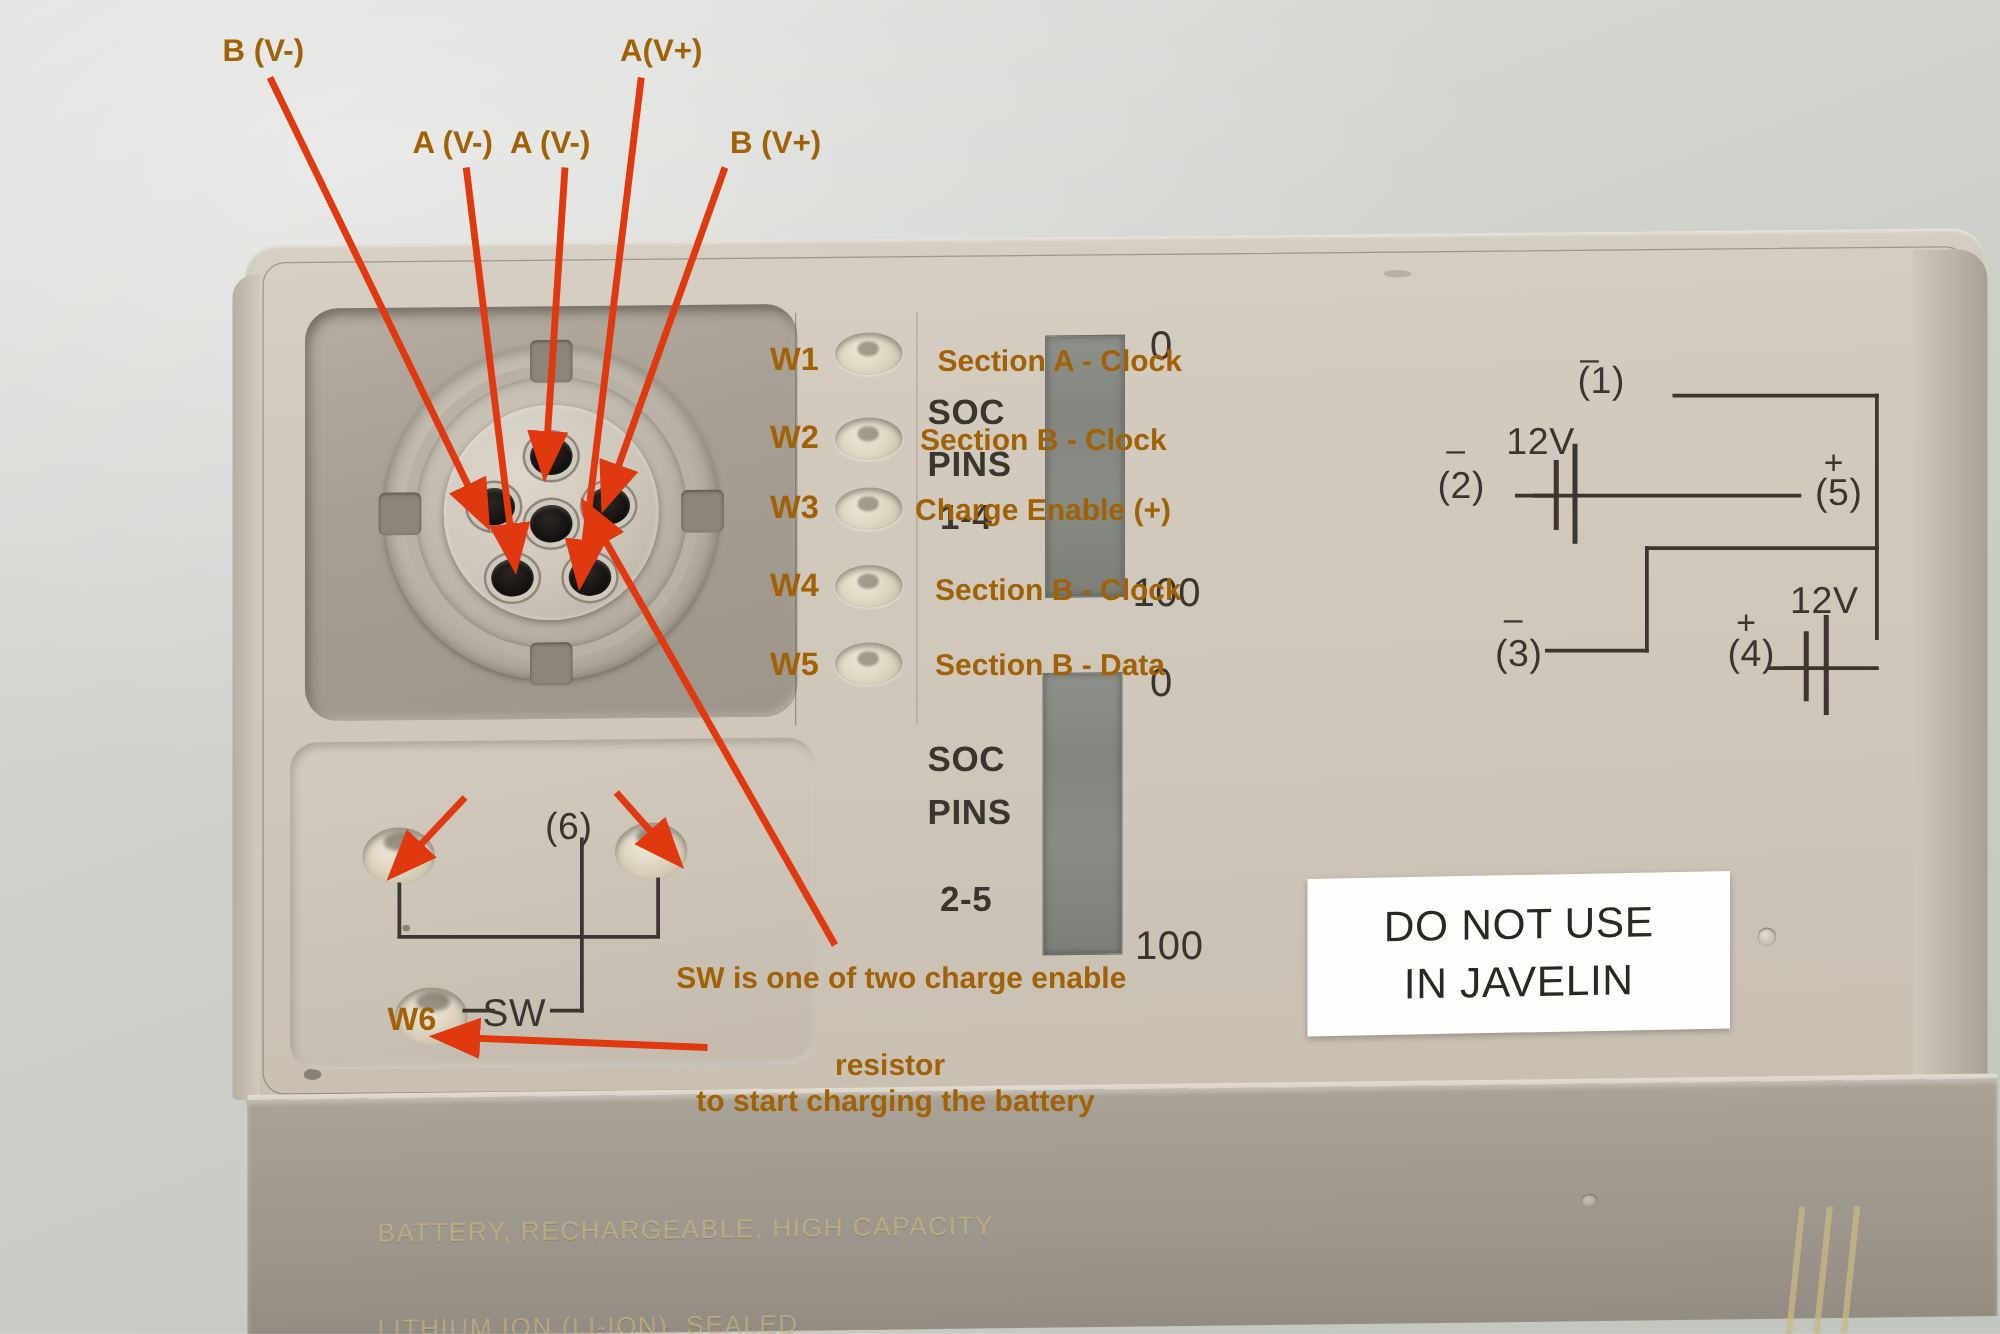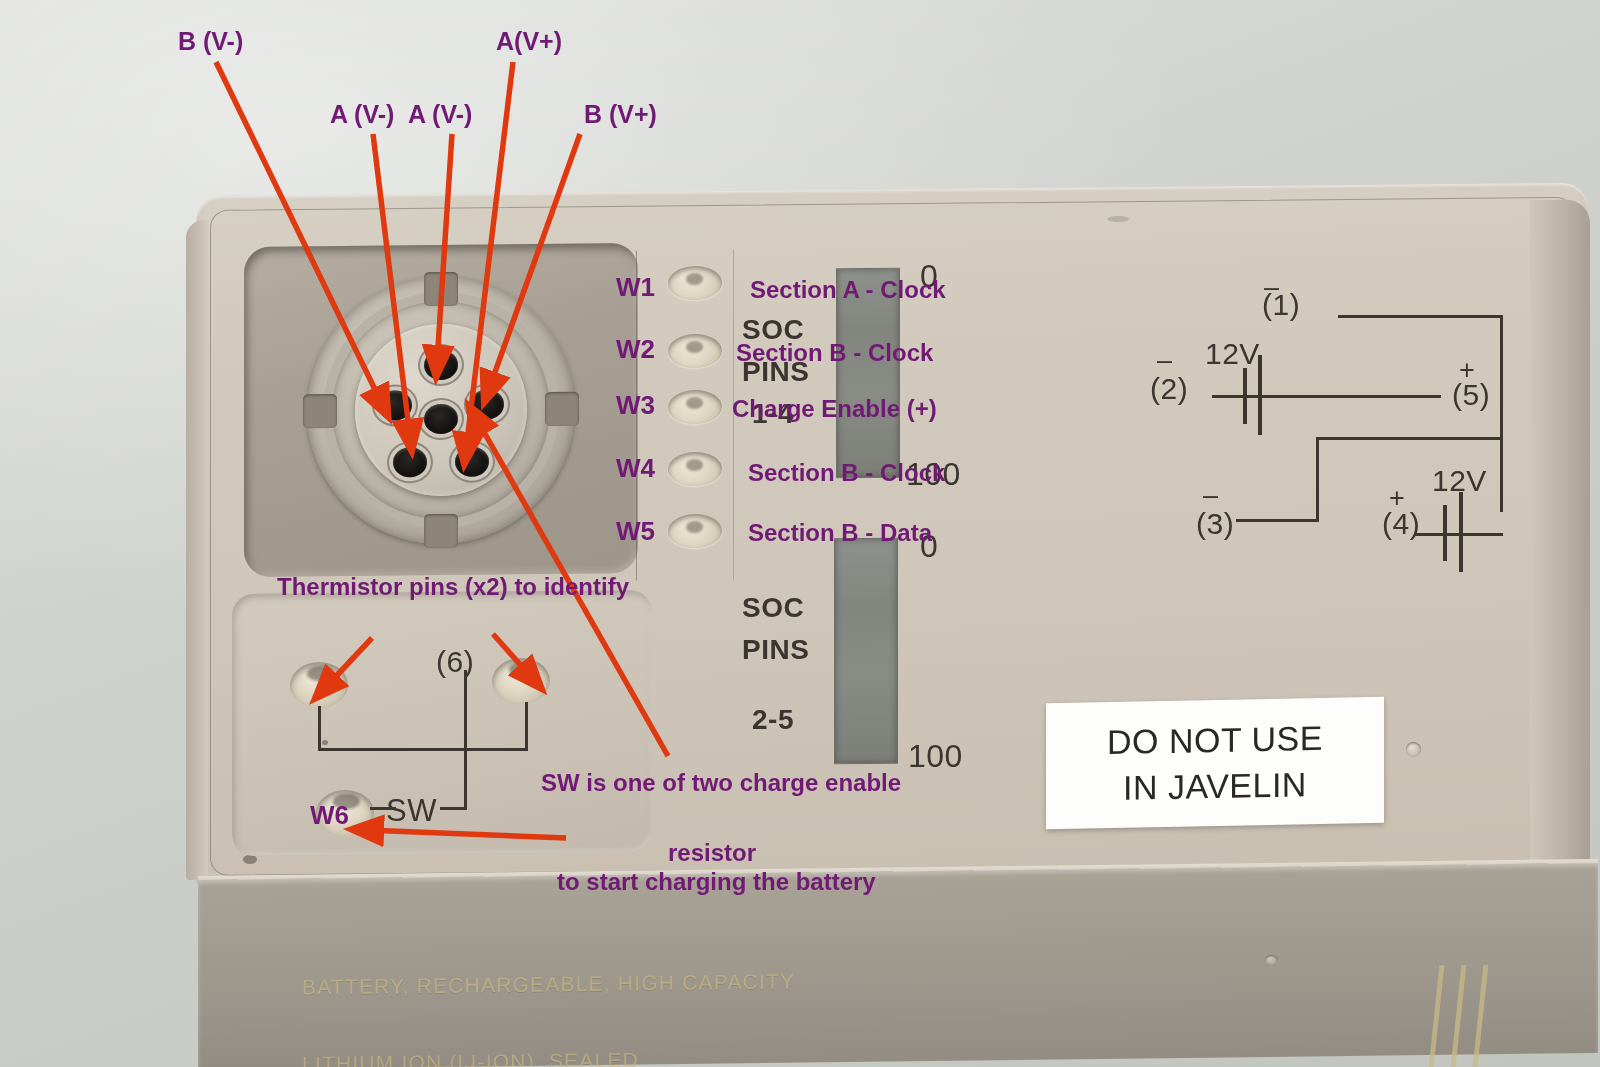--- a/index.html
+++ b/index.html
@@ -186,21 +186,21 @@
   }
   .screw2{
     position:absolute;left:1265px;top:955px;width:13px;height:10px;border-radius:50%;
     background:radial-gradient(circle at 40% 35%,#cdc6ba,#9d9589);
     box-shadow:inset 0 1px 2px rgba(60,55,46,.6);
   }
   .dark-speck{position:absolute;background:rgba(70,64,55,.5);border-radius:50%;}
 
   
   .anno{
-    position:absolute;color:#701a75;font-weight:bold;
+    position:absolute;color:#a16207;font-weight:bold;
     font-family:"Liberation Sans", sans-serif;
     white-space:pre;text-align:center;
   }
   .anno-lbl{font-size:25px;}
   .anno-w{font-size:26px;}
   .anno-fn{font-size:24px;}
   .anno-note{font-size:24px;line-height:35px;}
   svg.overlay{position:absolute;left:0;top:0;width:1600px;height:1067px;pointer-events:none;}
 </style>
 </head>
@@ -368,19 +368,18 @@
   <div class="anno anno-w" style="left:616px;top:453px;">W4</div>
   <div class="anno anno-w" style="left:616px;top:516px;">W5</div>
   <div class="anno anno-w" style="left:266px;top:800px;margin-left:44px;">W6</div>
 
   <div class="anno anno-fn" style="left:750px;top:276px;">Section A - Clock</div>
   <div class="anno anno-fn" style="left:736px;top:339px;">Section B - Clock</div>
   <div class="anno anno-fn" style="left:732px;top:395px;">Charge Enable (+)</div>
   <div class="anno anno-fn" style="left:748px;top:459px;">Section B - Clock</div>
   <div class="anno anno-fn" style="left:748px;top:519px;">Section B - Data</div>
 
-  <div class="anno anno-note" style="left:277px;top:569px;">Thermistor pins (x2) to identify</div>
 
   <div class="anno anno-note" style="left:541px;top:765px;">SW is one of two charge enable</div>
   <div class="anno anno-note" style="left:668px;top:835px;text-align:center;">resistor</div>
   <div class="anno anno-note" style="left:557px;top:864px;">to start charging the battery</div>
 
 </div>
 
 </body></html>

